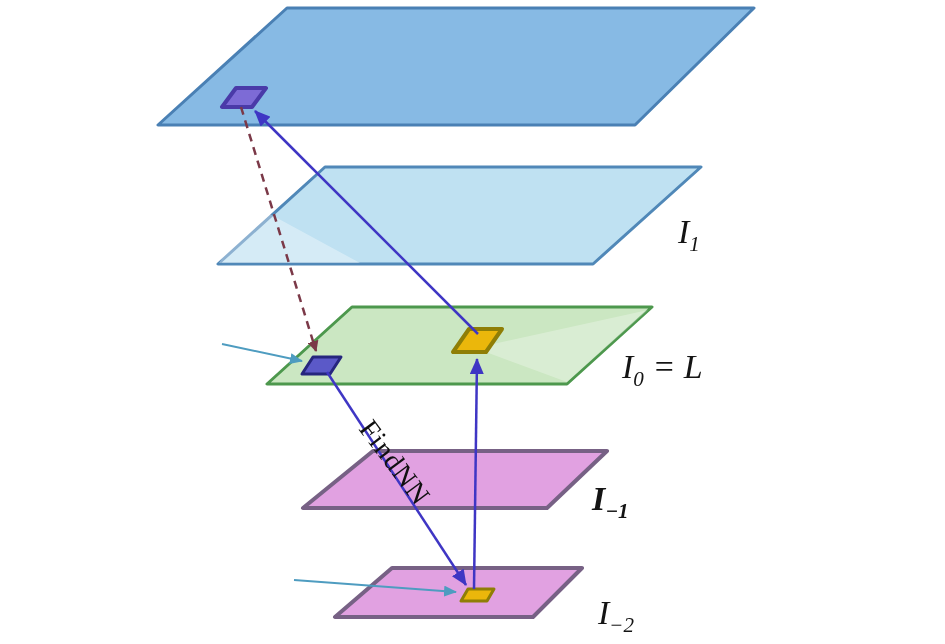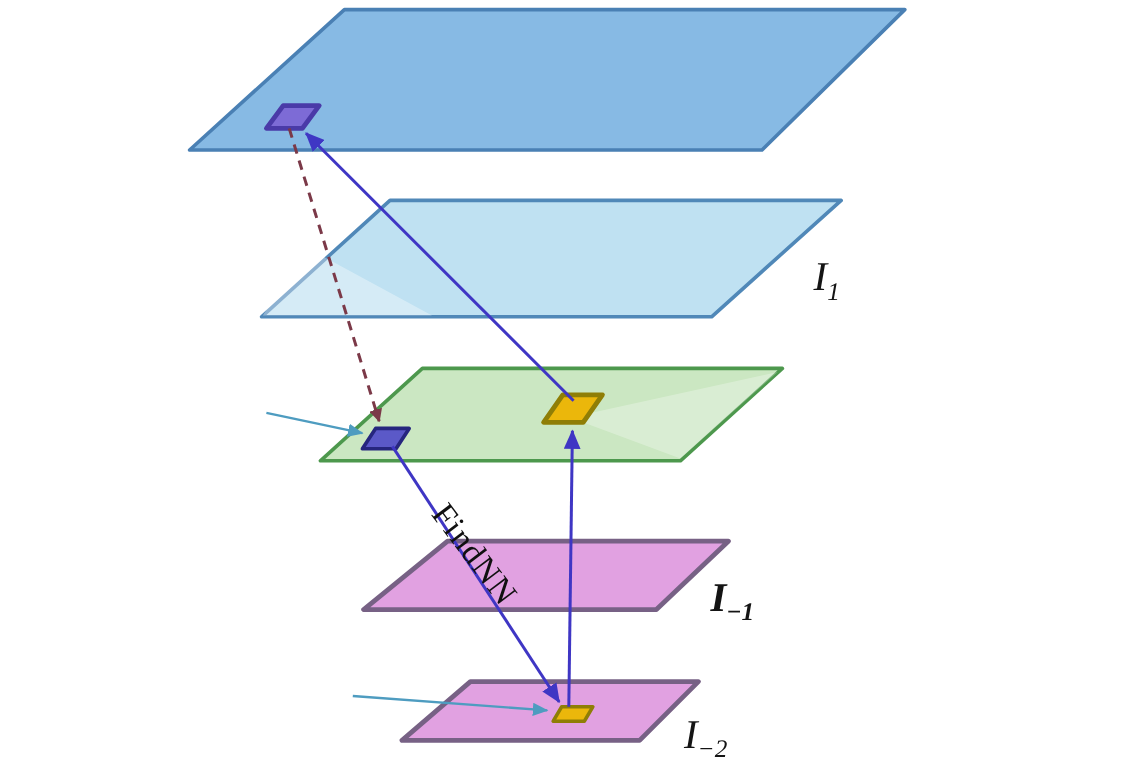--- a/index.html
+++ b/index.html
@@ -86,24 +86,27 @@
     <line x1="222" y1="344" x2="302" y2="361" stroke-width="2" marker-end="url(#ah-cyan)" stroke="#4E9CC0"></line>
 
     <line x1="294" y1="580" x2="456" y2="592" stroke-width="2" marker-end="url(#ah-cyan)" stroke="#4E9CC0"></line>
   </svg>
 
 
   <div class="layer-label" style="left:662px; top:213px;margin-left:16px;">
     <span>I</span><sub>1</sub><span></span>
   </div>
 
+  <div class="layer-label" style="left:622px; top:348px;">
+    <span>I</span><sub>0</sub><span> = L</span>
+  </div>
 
   <div class="layer-label" style="left:592px; top:480px;font-weight:bold;">
     <span>I</span><sub>−1</sub><span></span>
   </div>
 
-  <div class="layer-label" style="left:570px; top:594px;text-align:center;">
+  <div class="layer-label" style="left:598px; top:594px;text-align:center;">
     <span>I</span><sub>−2</sub><span></span>
   </div>
 
   <div class="findnn-label">FindNN</div>
 
 </div>
 
 </body></html>

